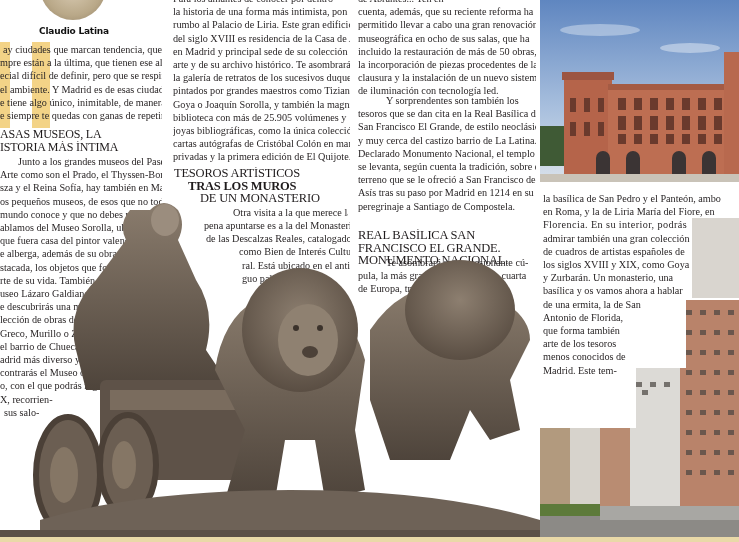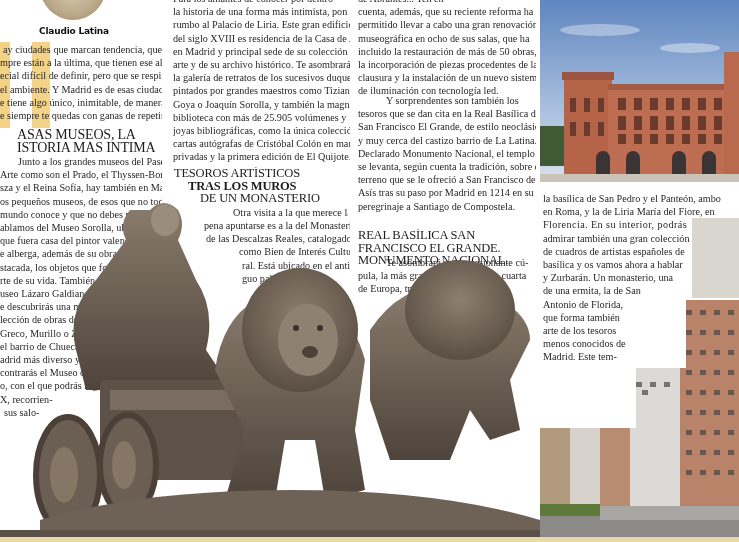--- a/index.html
+++ b/index.html
@@ -40,21 +40,21 @@
 
 <div class="col" style="left:0;top:43px;width:162px;text-align:right;">
   <span class="line" style="text-align:right;">ay ciudades que marcan tendencia, que</span>
   <span class="line">mpre están a la última, que tienen ese algo</span>
   <span class="line">ecial difícil de definir, pero que se respira</span>
   <span class="line">el ambiente.  Y Madrid es de esas ciudades</span>
   <span class="line">e tiene algo único, inimitable, de manera</span>
   <span class="line">e siempre te quedas con ganas de repetir.</span>
 </div>
 
-<div class="head" style="position:absolute;left:0;top:128px;width:165px;font-size:14px;line-height:13px;padding-left:17px;">
+<div class="head" style="position:absolute;left:0;top:128px;width:165px;font-size:12px;line-height:13px;">
   <span class="line">ASAS MUSEOS, LA</span>
   <span class="line">ISTORIA MÁS ÍNTIMA</span>
 </div>
 
 <div class="col" style="left:0;top:155px;width:162px;">
   <span class="line" style="padding-left:18px;">Junto a los grandes museos del Paseo</span>
   <span class="line">Arte como son el Prado, el Thyssen-Borne-</span>
   <span class="line">sza y el Reina Sofía, hay también en Madrid</span>
   <span class="line">os pequeños museos, de esos que no todo</span>
   <span class="line">mundo conoce y que no debes perderte.</span>
@@ -269,22 +269,23 @@
     <rect x="0" y="150" width="96" height="60" fill="#ffffff"></rect>
   </svg>
 </div>
 
 <div class="col" style="left:543px;top:192px;width:178px;">
   <span class="line">la basílica de San Pedro y el Panteón, ambos</span>
   <span class="line">en Roma, y la de Liria María del Fiore, en</span>
   <span class="line" style="letter-spacing:0.4px;">Florencia. En su interior, podrás</span>
   <span class="line">admirar también una gran colección</span>
   <span class="line">de cuadros de artistas españoles de</span>
+  <span class="line">los siglos XVIII y XIX, como Goya</span>
+  <span class="line">y Zurbarán. Un monasterio, una</span>
   <span class="line">basílica y os vamos ahora a  hablar</span>
-  <span class="line">y Zurbarán. Un monasterio, una</span>
   <span class="line">de una ermita, la de San</span>
   <span class="line">Antonio de Florida,</span>
   <span class="line">que forma también</span>
   <span class="line">arte de los tesoros</span>
   <span class="line">menos conocidos de</span>
   <span class="line">Madrid.  Este tem-</span>
 </div>
 
 <div class="statue">
   <svg width="540" height="352" viewBox="0 0 540 352">

